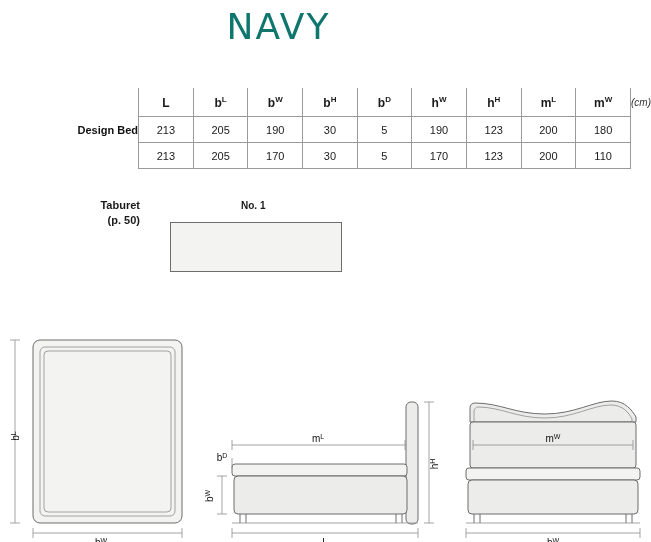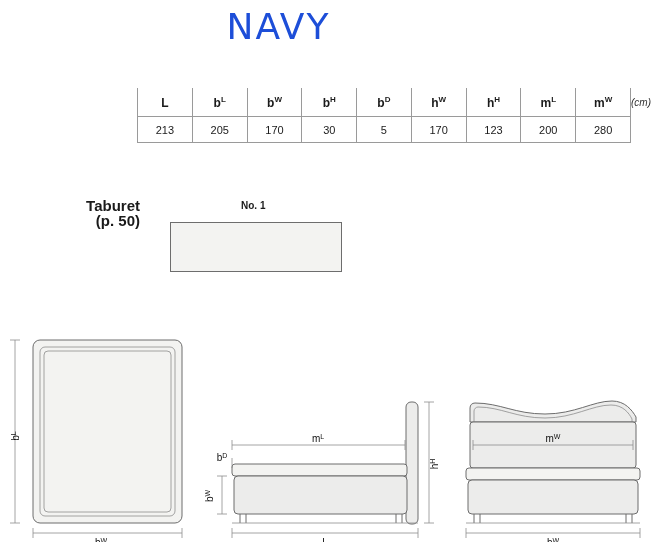--- a/index.html
+++ b/index.html
@@ -24,21 +24,21 @@
   
   .title {
     position: absolute;
     top: 6px;
     left: 0;
     width: 557px;
     text-align: center;
     font-size: 36px;
     letter-spacing: 2px;
     font-weight: 400;
-    color: #1d4ed8;
+    color: #0f766e;
     font-family: "DejaVu Sans", sans-serif;
   }
 
   
   .spec-table {
     position: absolute;
     top: 88px;
     left: 48px;
     border-collapse: collapse;
     font-size: 11px;
@@ -88,21 +88,21 @@
     text-align: center;
   }
 
   
   .taburet-label {
     position: absolute;
     left: 48px;
     top: 198px;
     width: 92px;
     text-align: right;
-    font-size: 15px;
+    font-size: 11px;
     font-weight: bold;
     line-height: 15px;
   }
   .taburet-no {
     position: absolute;
     left: 241px;
     top: 200px;
     font-size: 10px;
     font-weight: bold;
   }
@@ -142,31 +142,44 @@
       <td class="hdr-cell"><span>b</span><sup>L</sup></td>
       <td class="hdr-cell"><span>b</span><sup>W</sup></td>
       <td class="hdr-cell"><span>b</span><sup>H</sup></td>
       <td class="hdr-cell"><span>b</span><sup>D</sup></td>
       <td class="hdr-cell"><span>h</span><sup>W</sup></td>
       <td class="hdr-cell"><span>h</span><sup>H</sup></td>
       <td class="hdr-cell"><span>m</span><sup>L</sup></td>
       <td class="hdr-cell"><span>m</span><sup>W</sup></td>
       <td class="unit-cell">(cm)</td>
     </tr>
+    <tr class="row1">
+      <td class="row-label">Design Bed</td>
+      <td class="data-cell first">213</td>
+      <td class="data-cell">205</td>
+      <td class="data-cell">190</td>
+      <td class="data-cell">30</td>
+      <td class="data-cell">5</td>
+      <td class="data-cell">190</td>
+      <td class="data-cell">123</td>
+      <td class="data-cell">200</td>
+      <td class="data-cell">180</td>
+      <td></td>
+    </tr>
     <tr class="row2">
       <td class="row-label"></td>
       <td class="data-cell first">213</td>
       <td class="data-cell">205</td>
       <td class="data-cell">170</td>
       <td class="data-cell">30</td>
       <td class="data-cell">5</td>
       <td class="data-cell">170</td>
       <td class="data-cell">123</td>
       <td class="data-cell">200</td>
-      <td class="data-cell">280</td>
+      <td class="data-cell">110</td>
       <td></td>
     </tr>
   </tbody>
     </table>
 
   <div class="taburet-label">
     <div>Taburet</div>
     <div>(p. 50)</div>
   </div>
   <div class="taburet-no">No. 1</div>

